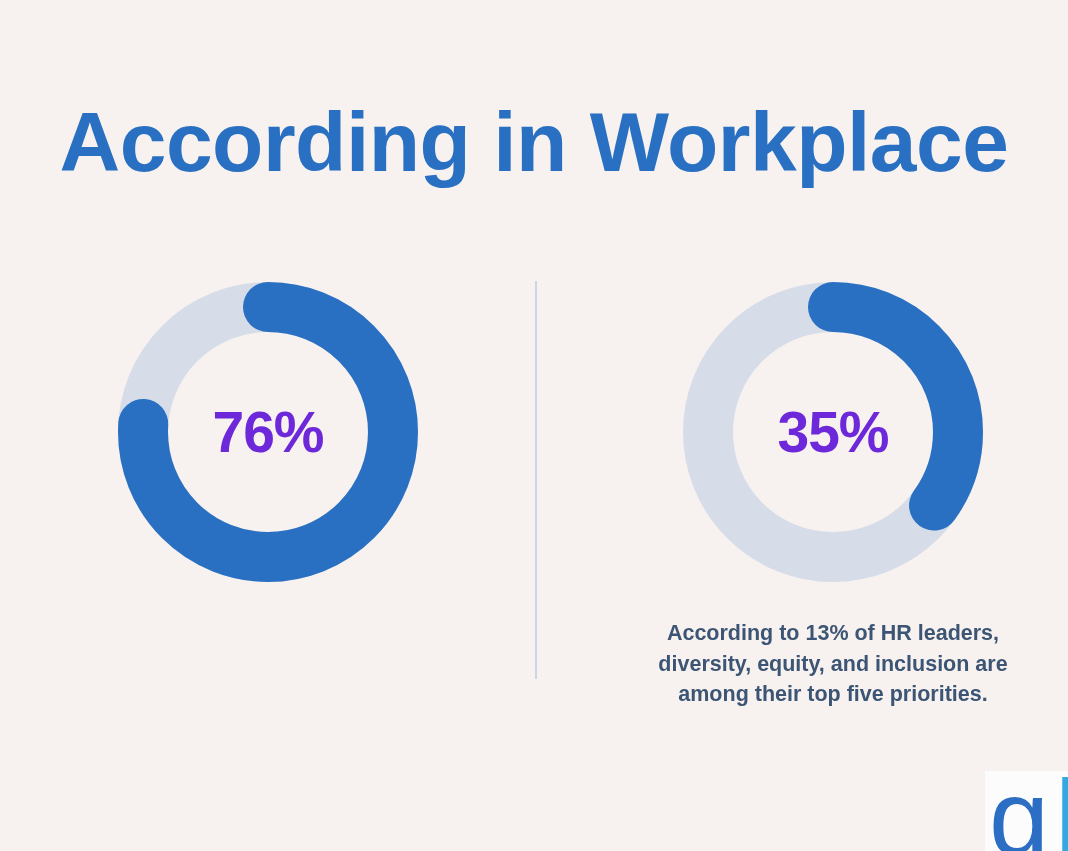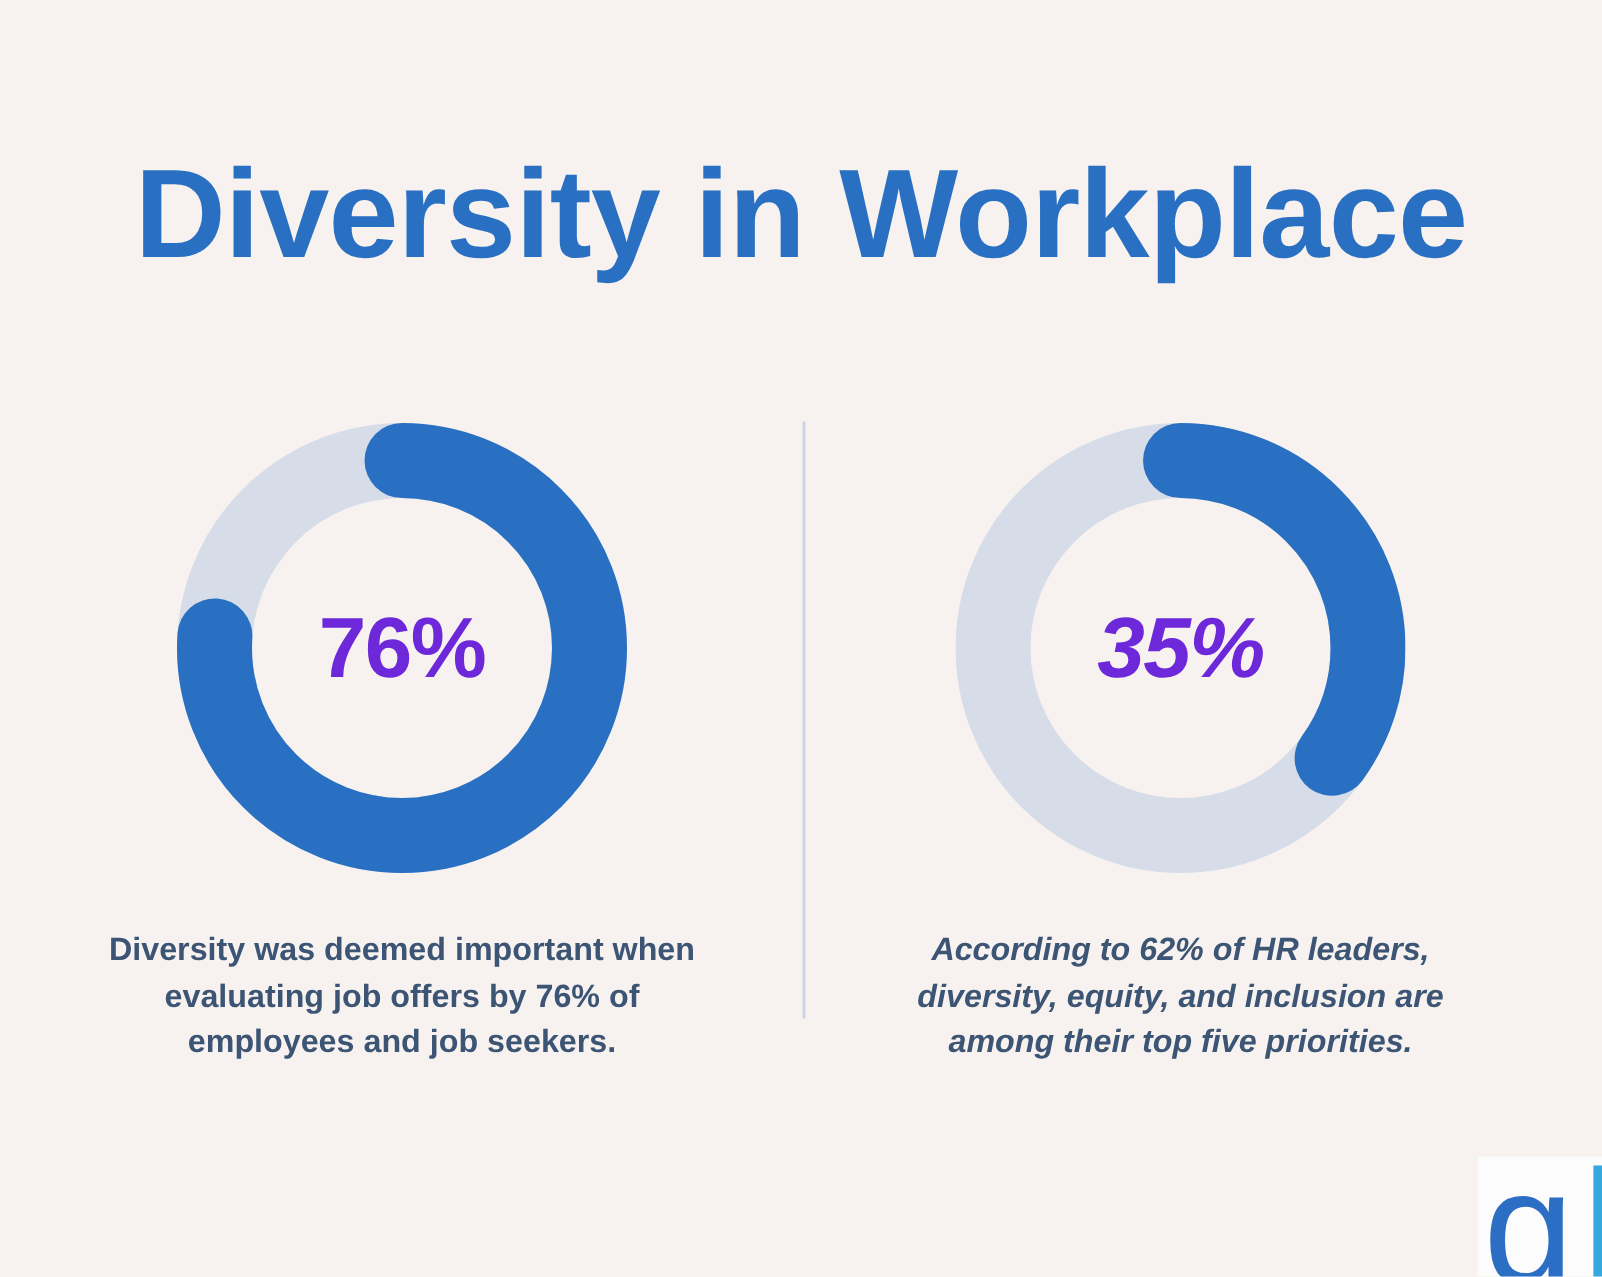--- a/index.html
+++ b/index.html
@@ -48,21 +48,21 @@
     background: #C9D6E8;
   }
 
   
   .panel {
     position: absolute;
     top: 282px;
     width: 420px;
   }
   .panel-left  { left: 58px;  }
-  .panel-right { left: 577px; font-style: italic; }
+  .panel-right { left: 623px; }
 
   .donut-wrap {
     position: relative;
     width: 300px;
     height: 300px;
     margin: 0 auto;
   }
   .donut-wrap svg {
     display: block;
     width: 300px;
@@ -108,44 +108,43 @@
     position: absolute;
     left: 0;
     top: 0;
   }
 </style>
 </head>
 <body>
 
 <div id="infographic">
 
-  <div class="title">Diversity in Workplace</div>
+  <div class="title">According in Workplace</div>
 
   <div class="divider"></div>
 
   <div class="panel panel-left">
     <div class="donut-wrap">
       <svg viewBox="0 0 300 300">
         <circle class="donut-track" cx="150" cy="150" r="125" fill="none" stroke="#D6DDE9" stroke-width="50"></circle>
         <circle class="donut-arc" id="arc-0" cx="150" cy="150" r="125" fill="none" stroke="#2A70C2" stroke-width="50" stroke-linecap="round" transform="rotate(-90 150 150)" stroke-dasharray="596.9026041820607 188.49555921538752"></circle>
       </svg>
       <div class="donut-value">76%</div>
     </div>
-    <div class="caption">Diversity was deemed important when evaluating job offers by 76% of employees and job seekers.</div>
   </div>
 
   <div class="panel panel-right">
     <div class="donut-wrap">
       <svg viewBox="0 0 300 300">
         <circle class="donut-track" cx="150" cy="150" r="125" fill="none" stroke="#D6DDE9" stroke-width="50"></circle>
         <circle class="donut-arc" id="arc-1" cx="150" cy="150" r="125" fill="none" stroke="#2A70C2" stroke-width="50" stroke-linecap="round" transform="rotate(-90 150 150)" stroke-dasharray="274.8893571891069 510.50880620834135"></circle>
       </svg>
       <div class="donut-value">35%</div>
     </div>
-    <div class="caption">According to 62% of HR leaders, diversity, equity, and inclusion are among their top five priorities.</div>
+    <div class="caption">According to 13% of HR leaders, diversity, equity, and inclusion are among their top five priorities.</div>
   </div>
 
   <div class="logo-card">
     <svg width="140" height="110" viewBox="0 0 140 110">
       <text x="4" y="84" font-family="'Liberation Sans', sans-serif" font-size="108" fill="#2B6EC4">g</text>
       <text x="70" y="84" font-family="'Liberation Sans', sans-serif" font-size="108" fill="#35A8E0">l</text>
     </svg>
   </div>
 
 </div>

